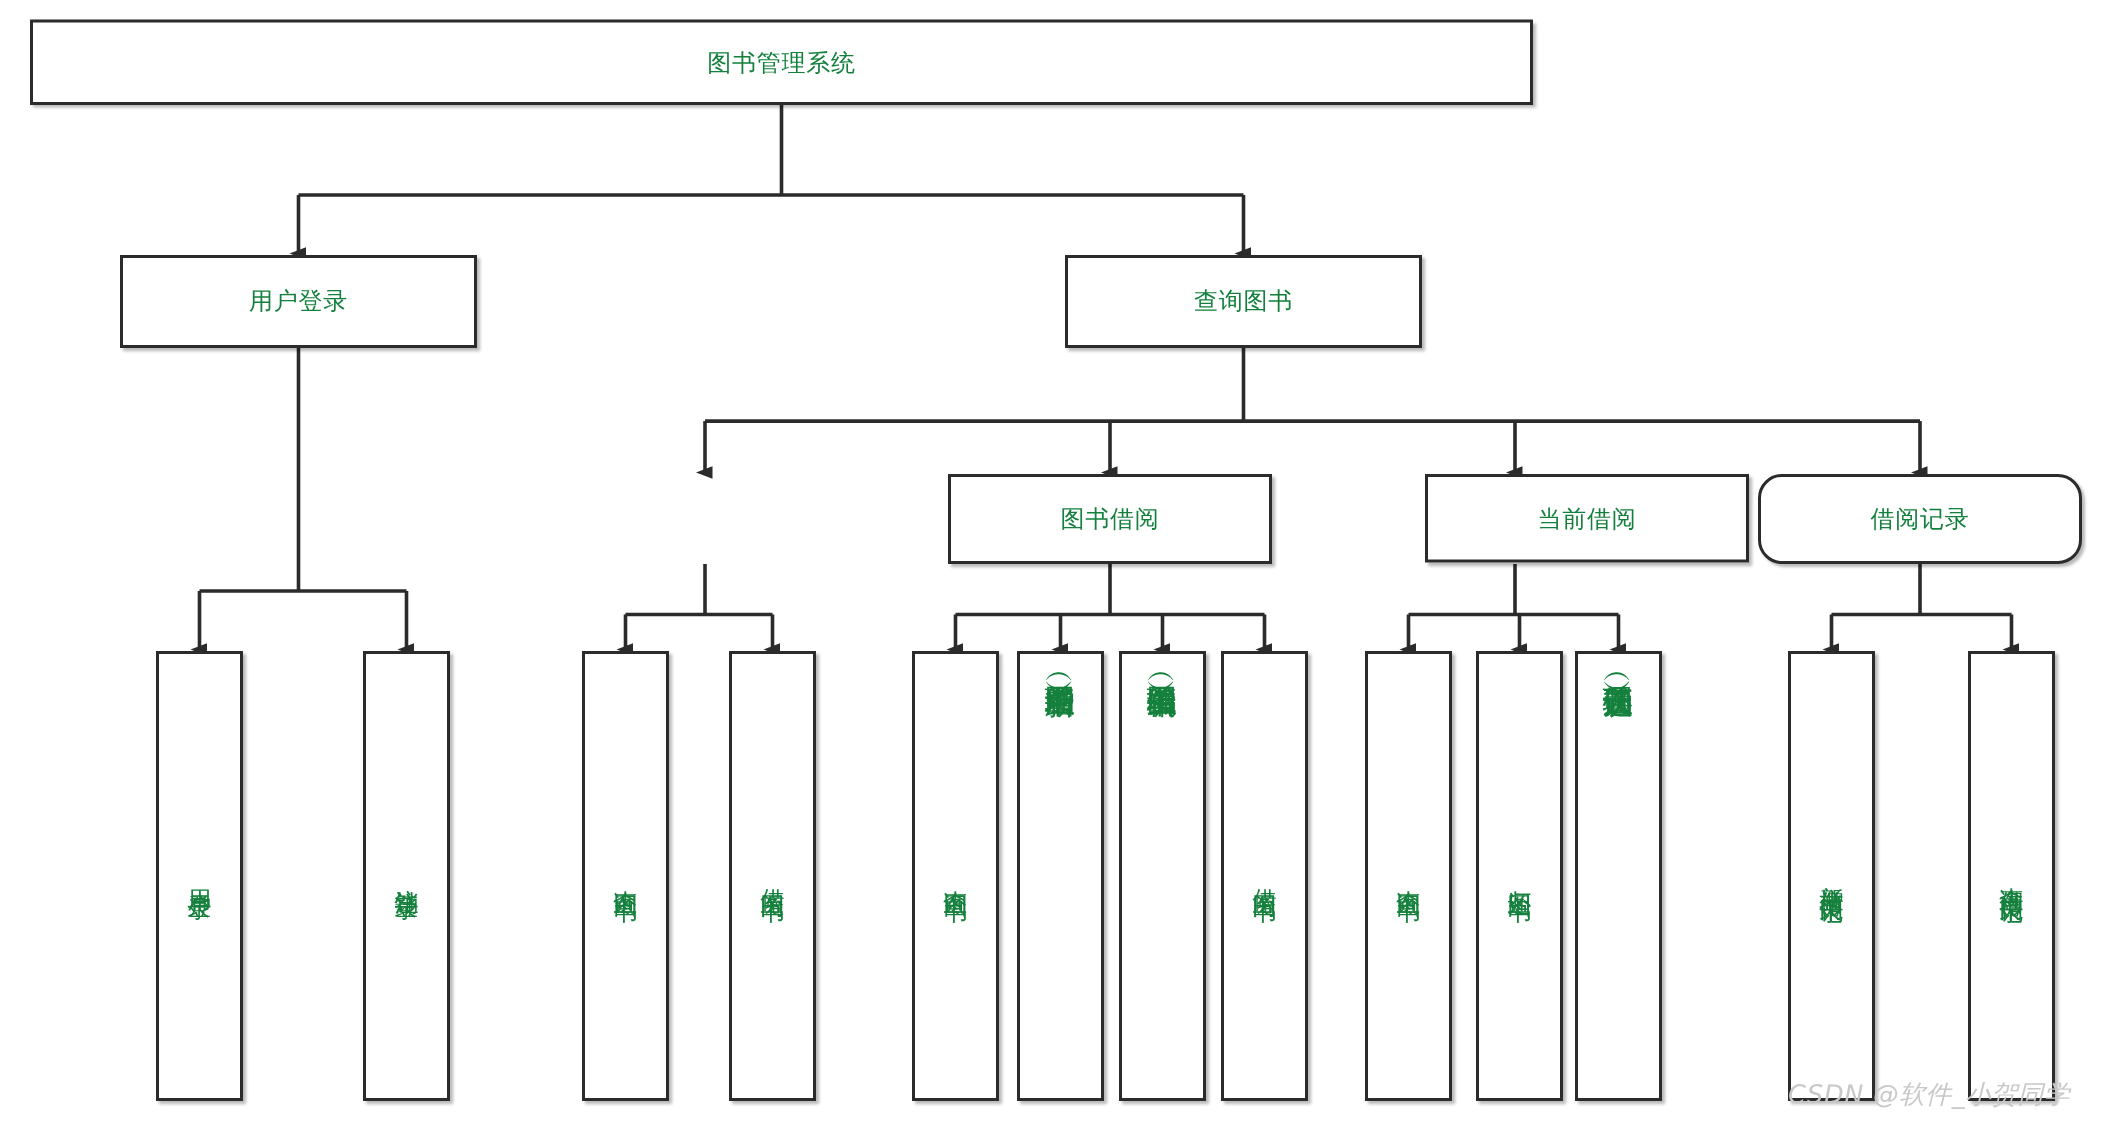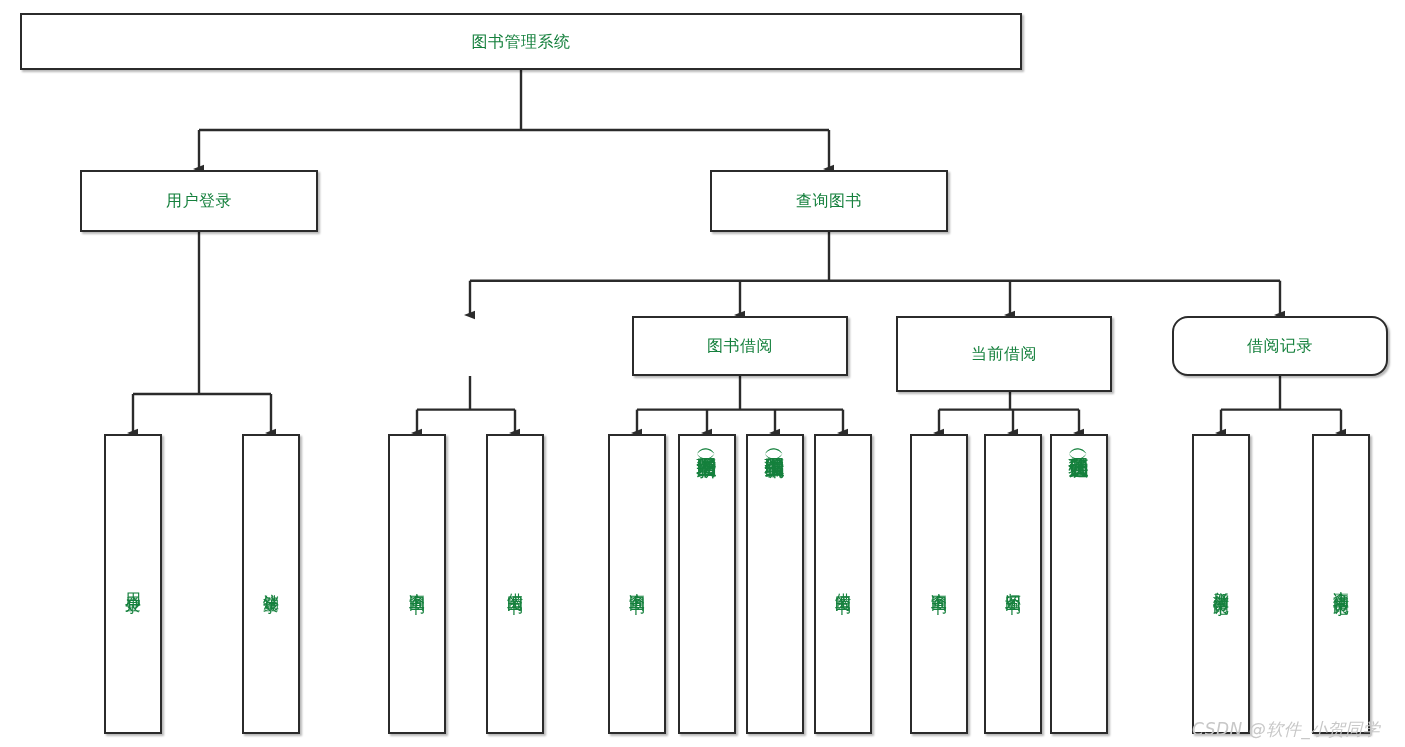--- a/index.html
+++ b/index.html
@@ -126,21 +126,21 @@
   <div class="node-box" id="box-user-login" style="left: 80px; top: 170px; width: 238px; height: 62px;">
     <span class="node-label">用户登录</span>
   </div>
   <div class="node-box" id="box-book-manage" style="left: 710px; top: 170px; width: 238px; height: 62px;">
     <span class="node-label">查询图书</span>
   </div>
 
   <div class="node-box" id="box-book-borrow" style="left: 632px; top: 316px; width: 216px; height: 60px;">
     <span class="node-label">图书借阅</span>
   </div>
-  <div class="node-box" id="box-current-borrow" style="left: 896px; top: 316px; width: 216px; height: 76px; align-items: center;">
+  <div class="node-box" id="box-current-borrow" style="left: 950px; top: 316px; width: 216px; height: 59px; align-items: center;">
     <span class="node-label">当前借阅</span>
   </div>
   <div class="node-box" id="box-borrow-record" style="left: 1172px; top: 316px; width: 216px; height: 60px; border-radius: 16px;">
     <span class="node-label">借阅记录</span>
   </div>
 
   <div id="leaf-layer">
       <div class="node-box vertical center" id="box-leaf-user-login" style="left: 104px; top: 434px; width: 58px; height: 300px;">
         <span class="node-label">用户登录</span>
       </div>

